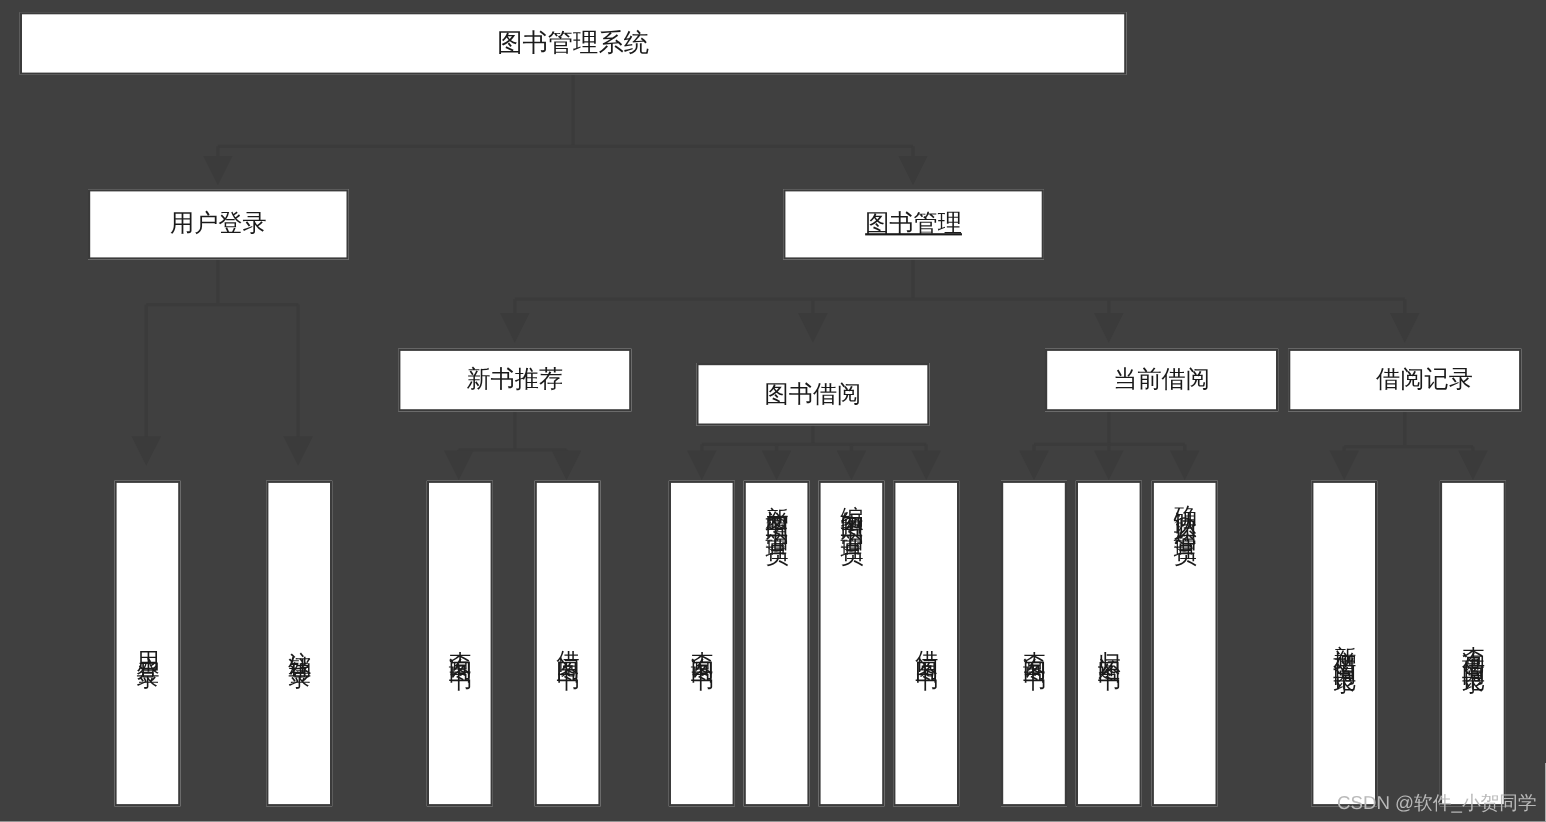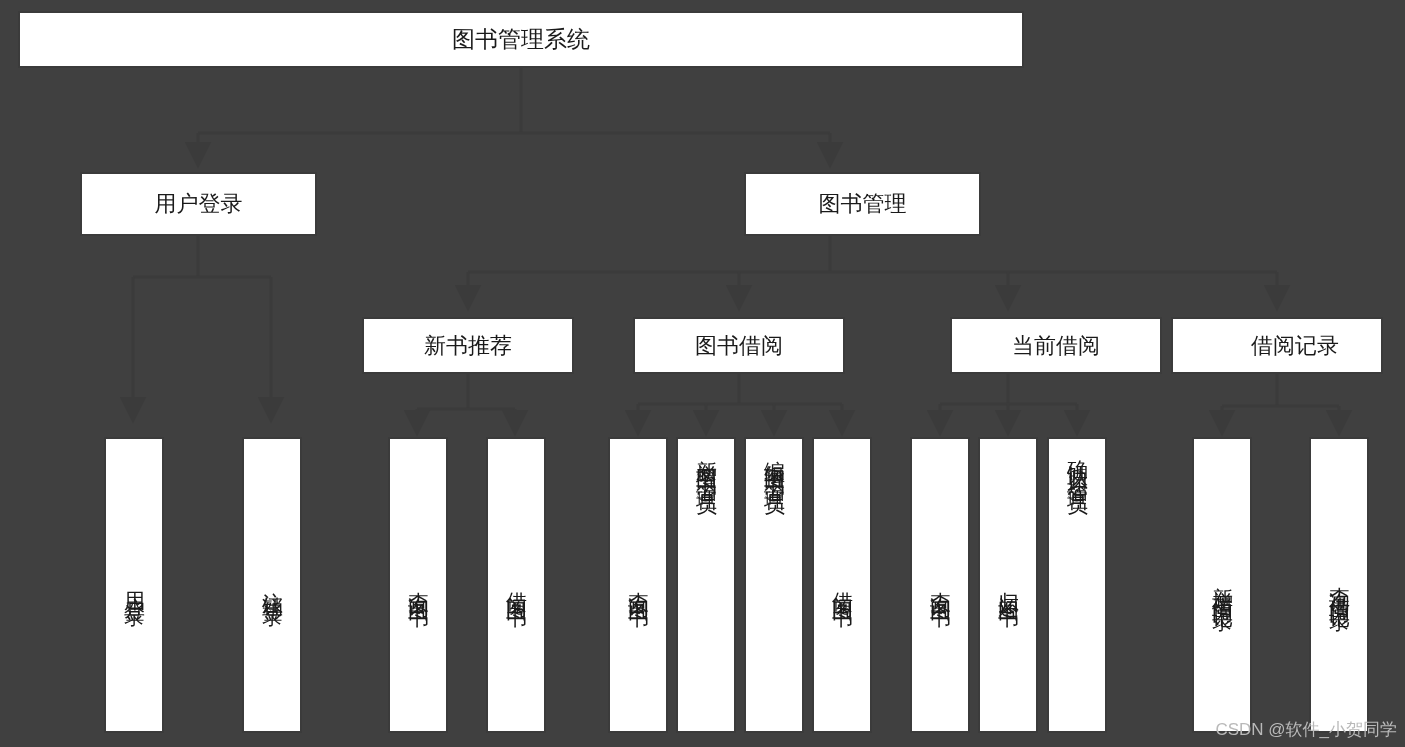--- a/index.html
+++ b/index.html
@@ -130,28 +130,28 @@
     </g>
   </svg>
 
   <div class="node h root" style="left:18px; top:11px; width:1006px; height:57px;">
     <span class="label">图书管理系统</span>
   </div>
 
   <div class="node h" style="left:80px; top:172px; width:237px; height:64px;">
     <span class="label">用户登录</span>
   </div>
-  <div class="node h" style="left:744px; top:172px; width:237px; height:64px;">
+  <div class="node h" style="left:712px; top:172px; width:237px; height:64px;text-decoration:underline;">
     <span class="label">图书管理</span>
   </div>
 
   <div class="node h" style="left:362px; top:317px; width:212px; height:57px;">
     <span class="label">新书推荐</span>
   </div>
-  <div class="node h" style="left:633px; top:317px; width:212px; height:57px;justify-content:center;">
+  <div class="node h" style="left:633px; top:330px; width:212px; height:57px;justify-content:center;">
     <span class="label">图书借阅</span>
   </div>
   <div class="node h" style="left:902px; top:317px; width:212px; height:57px;margin-left:48px;">
     <span class="label">当前借阅</span>
   </div>
   <div class="node h" style="left:1171px; top:317px; width:212px; height:57px;padding-left:36px;">
     <span class="label">借阅记录</span>
   </div>
 
   <div class="node v mid" style="left:104px; top:437px; width:60px; height:296px;">

